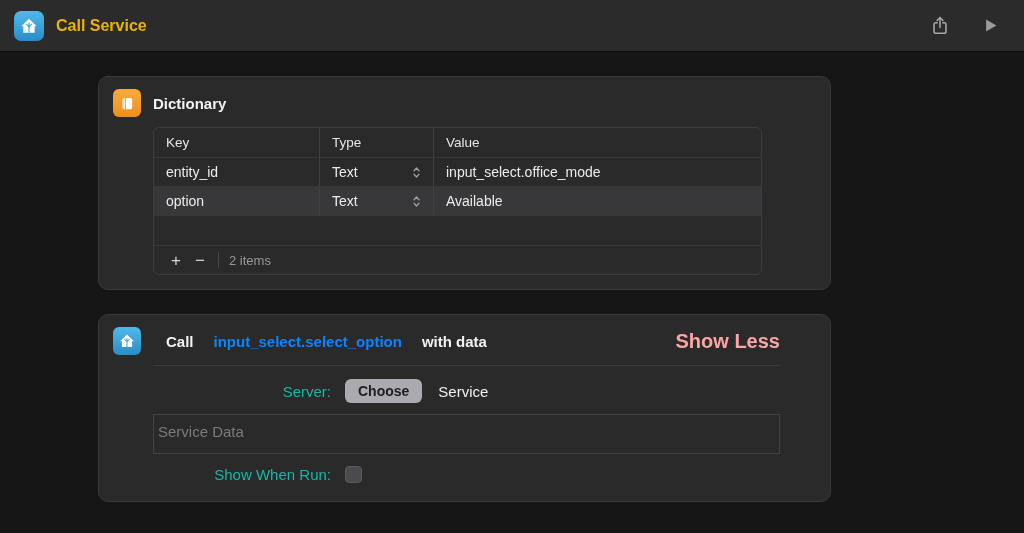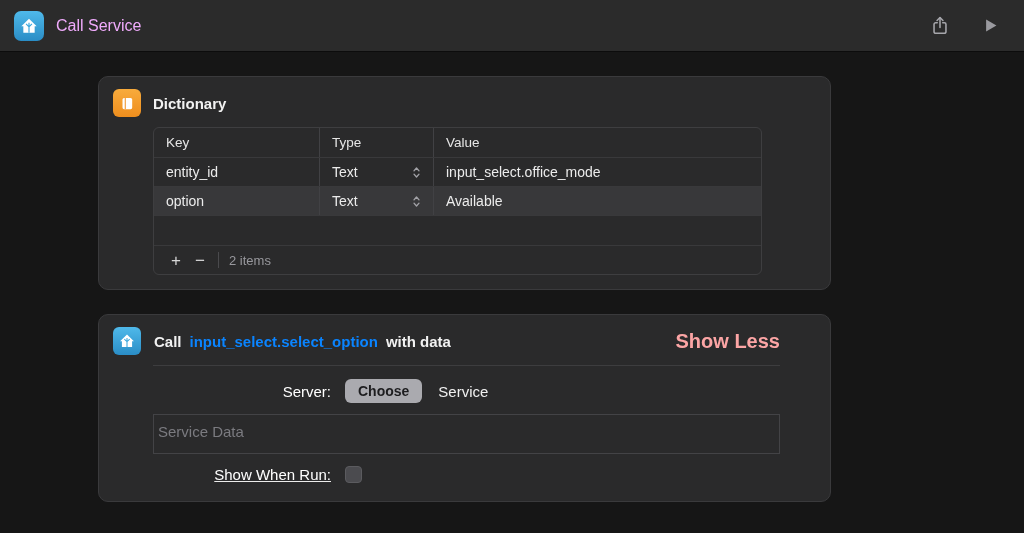--- a/index.html
+++ b/index.html
@@ -21,21 +21,21 @@
     justify-content: space-between;
     padding: 0 24px 0 14px;
   }
   .titlebar-left { display: flex; align-items: center; gap: 12px; }
   .app-icon {
     width: 30px; height: 30px; border-radius: 7px;
     display: flex; align-items: center; justify-content: center;
     flex: none;
   }
   .ha-bg { background: linear-gradient(180deg, #4fb9ea, #2a8dc6); }
-  .window-title { font-size: 16px; font-weight: 400; color: #f0abfc; }
+  .window-title { font-size: 16px; font-weight: 700; color: #eab308; }
   .titlebar-right { display: flex; align-items: center; gap: 30px; }
   .icon-btn { background: none; border: none; padding: 0; cursor: pointer; display: flex; align-items: center; }
 
   
   .canvas { padding: 24px 0 0 98px; height: 481px; }
   .action-card {
     width: 733px;
     background: #2a2a2b;
     border: 1px solid #3a3a3c;
     border-radius: 10px;
@@ -71,28 +71,28 @@
   .dict-footer { display: flex; align-items: center; height: 28px; padding: 0 10px; }
   .pm-btn {
     background: none; border: none; color: #d8d8d8; cursor: pointer;
     font-size: 17px; line-height: 1; width: 24px; text-align: center;
     font-family: "Liberation Sans", sans-serif;
   }
   .dict-footer .vr { width: 1px; height: 16px; background: #4a4a4d; margin: 0 10px 0 6px; }
   .items-count { color: #98989d; font-size: 13px; }
 
   
-  .call-header { display: flex; align-items: center; gap: 8px; margin-right: 34px; }
+  .call-header { display: flex; align-items: center; gap: 20px; margin-right: 34px; }
   .call-header .action-icon { margin-right: 5px; }
   .service-link { color: #0a84ff; font-weight: 700; font-size: 15px; text-decoration: none; cursor: pointer; }
   .show-less { margin-left: auto; color: #fca5a5; font-weight: 700; font-size: 20px; cursor: pointer; }
   .call-body { margin: 10px 34px 0 40px; }
   .divider { border: none; border-top: 1px solid #3d3d3f; margin-bottom: 13px; }
   .form-row { display: flex; align-items: center; margin-bottom: 11px; }
-  .form-label { width: 178px; text-align: right; font-size: 15px; margin-right: 14px; color: #ffffff; }
+  .form-label { width: 178px; text-align: right; font-size: 15px; margin-right: 14px; color: #14b8a6; }
   .choose-btn {
     background: #aaaaaf; color: #1d1d1f;
     border: none; border-radius: 6px;
     font-size: 14px; font-weight: 600;
     padding: 4px 13px; cursor: pointer;
     font-family: "Liberation Sans", sans-serif;
   }
   .server-value { margin-left: 16px; font-size: 15px; color: #f0f0f0; }
   .service-data-box {
     border: 1px solid #434346;
@@ -101,21 +101,21 @@
     padding: 8px 4px;
     margin-bottom: 12px;
     cursor: text;
   }
   .placeholder { color: #7b7b80; font-size: 15px; }
   .checkbox {
     width: 17px; height: 17px; border-radius: 4px;
     background: #4b4b4f; border: 1px solid #5b5b5f;
     display: inline-block; cursor: pointer;
   }
-  .form-row.last { margin-bottom: 4px; text-decoration: underline; }
+  .form-row.last { margin-bottom: 4px; }
 </style>
 </head>
 <body>
 
 <header class="titlebar">
   <div class="titlebar-left">
     <div class="app-icon ha-bg">
       <svg width="20" height="20" viewBox="0 0 24 24">
         <path fill="#ffffff" d="M12 3.2 L21.2 12.2 H18.8 V20 H5.2 V12.2 H2.8 Z"></path>
         <path stroke="#3aa7dd" stroke-width="1.4" fill="none" d="M12 8 V20 M12 13 L8.5 9.5 M12 13 L15.5 9.5"></path>

